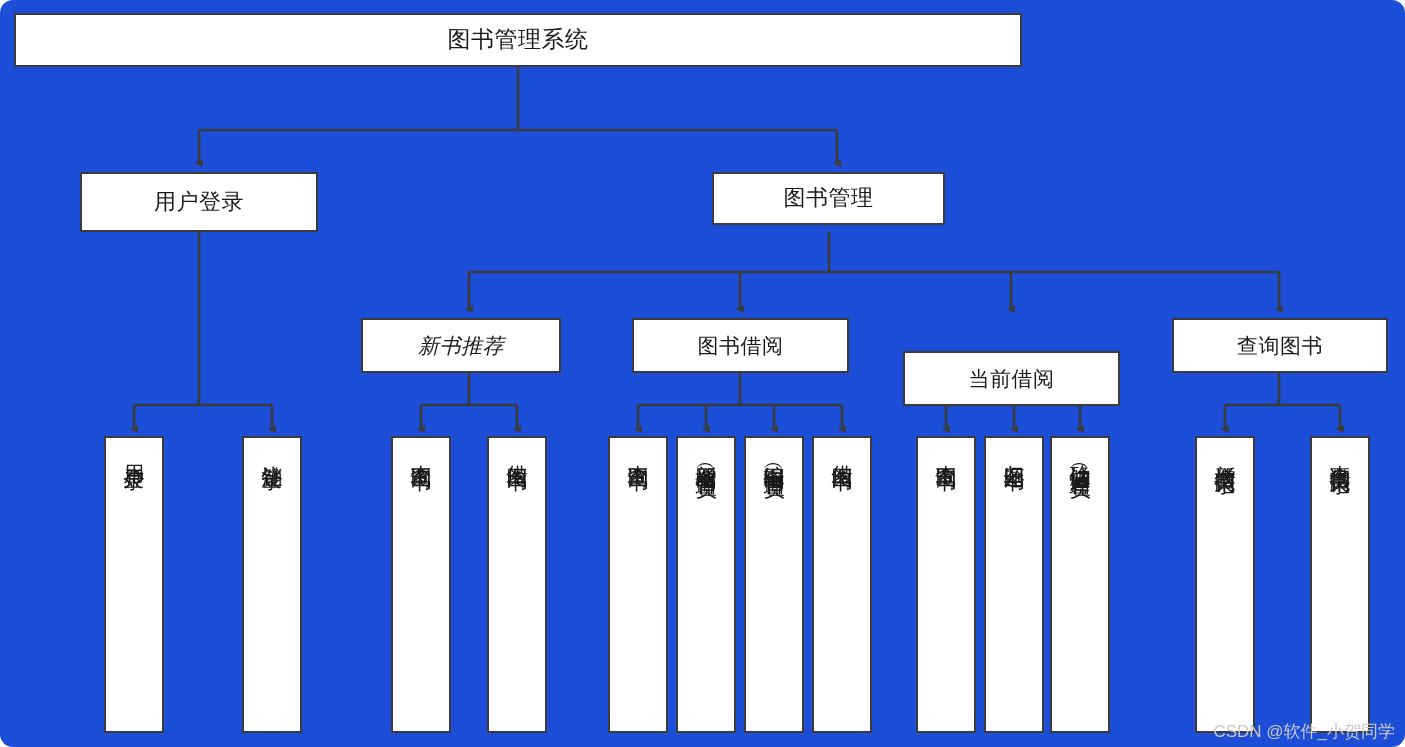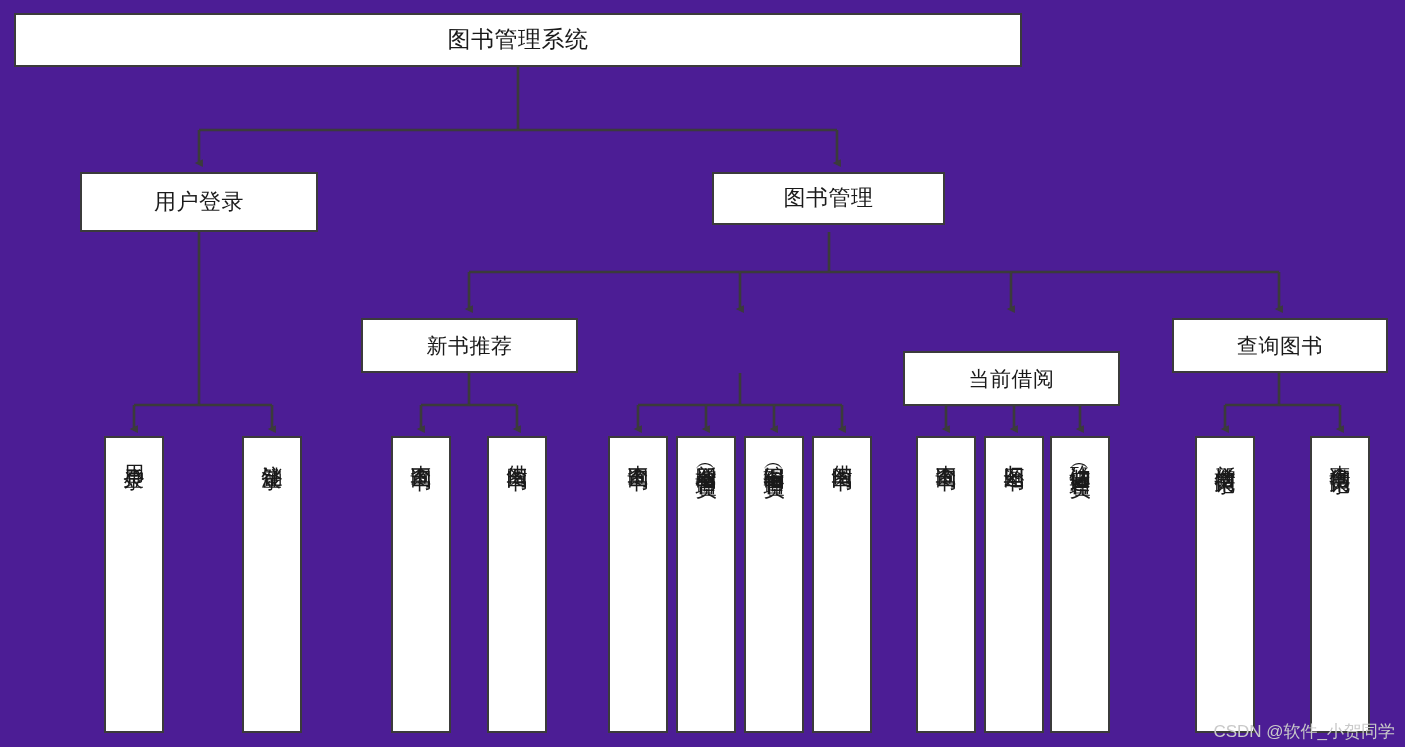--- a/index.html
+++ b/index.html
@@ -8,22 +8,23 @@
     padding: 0;
     background: #ffffff;
   }
   body {
     font-family: "Liberation Sans", "DejaVu Sans", sans-serif;
   }
   #canvas {
     position: relative;
     width: 1405px;
     height: 747px;
-    background: #4c1d95;
+    background: #1d4ed8;
     overflow: hidden;
+    border-radius: 13px;
   }
   #wires {
     position: absolute;
     left: 0;
     top: 0;
     width: 1405px;
     height: 747px;
     pointer-events: none;
   }
   .node {
@@ -131,22 +132,25 @@
     <span class="label">图书管理系统</span>
   </div>
 
   <div class="node h-l1" style="left:80px; top:172px; width:238px; height:60px;">
     <span class="label">用户登录</span>
   </div>
   <div class="node h-l1" style="left:712px; top:172px; width:233px; height:53px;">
     <span class="label">图书管理</span>
   </div>
 
-  <div class="node h-l2" style="left:361px; top:318px; width:217px; height:55px;">
+  <div class="node h-l2" style="left:361px; top:318px; width:200px; height:55px;font-style:italic;">
     <span class="label">新书推荐</span>
+  </div>
+  <div class="node h-l2" style="left:632px; top:318px; width:217px; height:55px;">
+    <span class="label">图书借阅</span>
   </div>
   <div class="node h-l2" style="left:903px; top:318px; width:217px; height:55px;margin-top:33px;">
     <span class="label">当前借阅</span>
   </div>
   <div class="node h-l2" style="left:1172px; top:318px; width:216px; height:55px;">
     <span class="label">查询图书</span>
   </div>
 
   <div class="node leaf" style="left:104px; top:436px; width:60px; height:297px;">
     <span class="label">用户登录</span>

